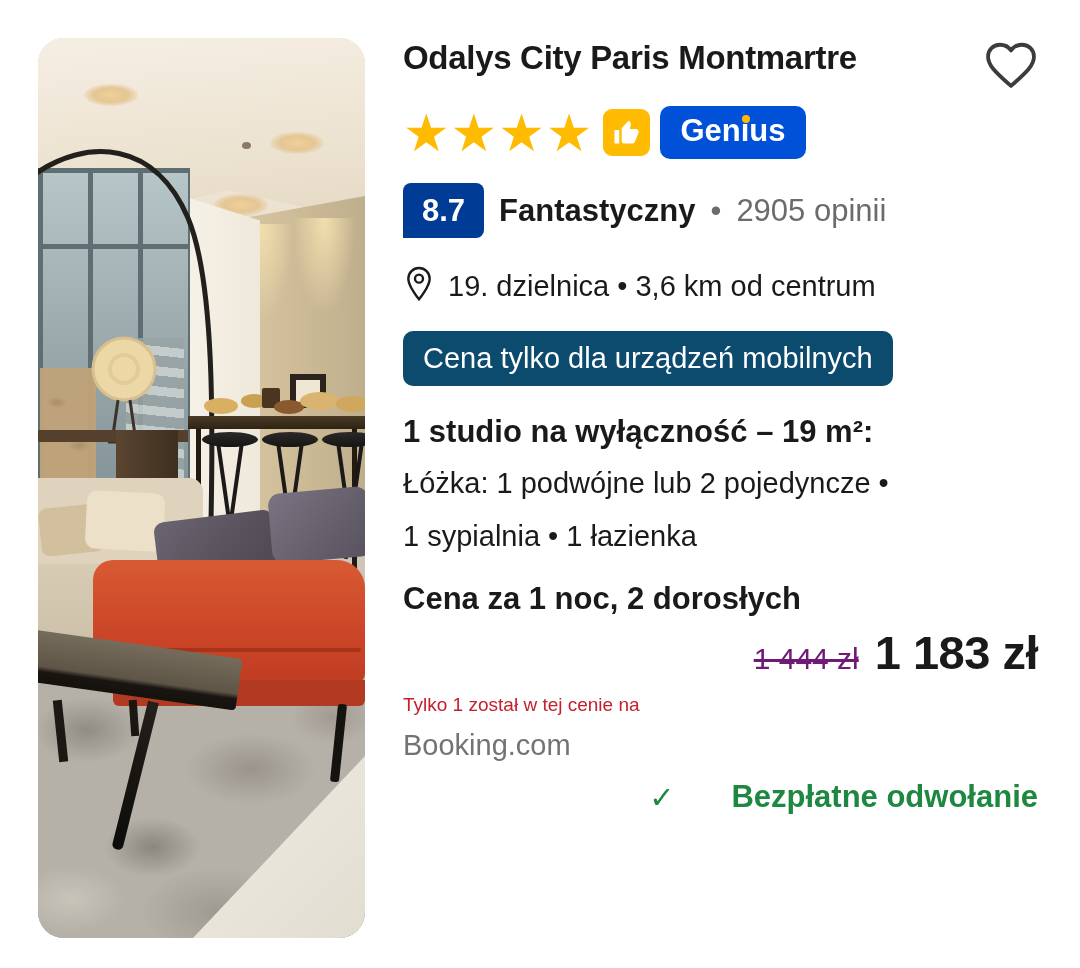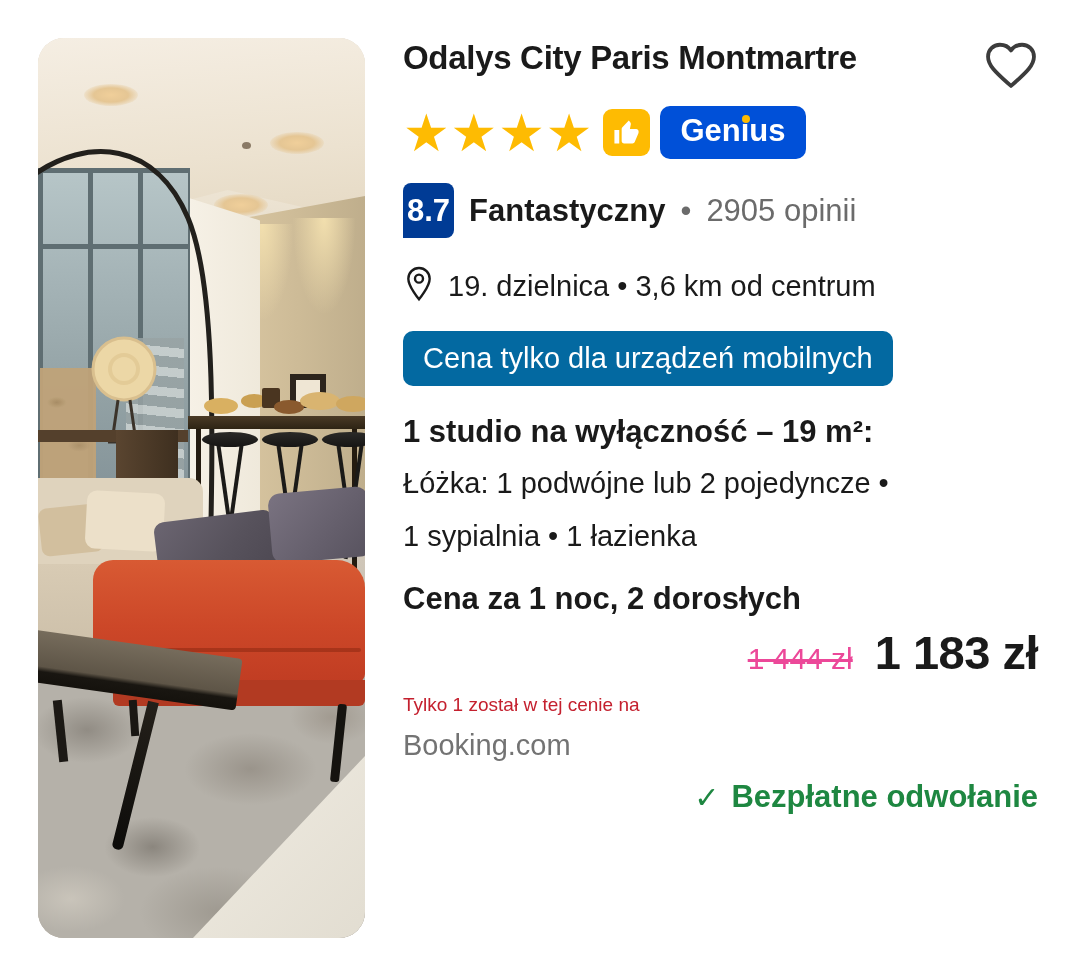--- a/index.html
+++ b/index.html
@@ -109,41 +109,41 @@
   .badges-row { display:flex; align-items:center; gap:10px; margin-top:12px; }
   .stars { font-size:52px; line-height:52px; color:#febb02; letter-spacing:1px; }
   .thumb { width:47px; height:47px; background:#febb02; border-radius:9px;
            display:flex; align-items:center; justify-content:center; }
   .genius { position:relative; background:#0050d8; color:#fff; font-weight:700;
             font-size:31px; padding:7px 20px 10px; border-radius:10px; }
   .genius-dot { position:absolute; left:82px; top:9px; width:8px; height:8px;
                 border-radius:50%; background:#febb02; }
   .rating-row { display:flex; align-items:center; gap:15px; margin-top:24px; }
   .score { background:#003b95; color:#fff; font-weight:700; font-size:31px;
-           padding:12px 4px; border-radius:8px 8px 8px 0; line-height:1;text-align:right; }
+           padding:12px 19px; border-radius:8px 8px 8px 0; line-height:1;text-align:right; }
   .score-word { font-size:31px; font-weight:700;text-align:right; }
   .sep, .reviews { font-size:31px; color:#6b6b6b; }
   .location-row { display:flex; align-items:center; gap:13px; margin-top:27px; }
   .location-text { font-size:29px; }
-  .deal-banner { align-self:flex-start; margin-top:24px; background:#0369a1; color:#fff;
+  .deal-banner { align-self:flex-start; margin-top:24px; background:#0c4a6e; color:#fff;
                  font-size:29px; padding:11px 20px; border-radius:10px; }
   .right-block { text-align:left; margin-top:28px; }
   .room-headline { font-size:31px; font-weight:700; }
   .room-line { font-size:29px; margin-top:15px; line-height:1.3; }
   .price-label { font-size:31px; font-weight:700; margin-top:26px; }
   .price-row { display:flex; justify-content:flex-end; align-items:baseline; margin-top:8px; }
-  .old-price { font-size:30px; color:#ec4899; text-decoration:line-through;
-               text-decoration-thickness:3px; margin-right:22px; }
+  .old-price { font-size:30px; color:#701a75; text-decoration:line-through;
+               text-decoration-thickness:3px; margin-right:16px; }
   .new-price { font-size:47px; font-weight:700; letter-spacing:-.5px; }
   .taxes { font-size:29px; color:#6b6b6b; margin-top:11px; }
   .urgency { font-size:19px; color:#c4202e; margin-top:15px; line-height:1.1; }
   .urgency2 { font-size:29px; color:#737373; margin-top:13px; }
   .cancel-row { display:flex; justify-content:flex-end; align-items:center; gap:12px; margin-top:17px; }
   .check { font-size:30px; color:#1e8741; }
-  .cancel-text { font-size:31px; font-weight:700; color:#1e8741; }
+  .cancel-text { font-size:31px; font-weight:700; color:#1e8741;margin-left:45px; }
 </style>
 </head>
 <body>
 
 <div class="card">
 
   <div class="photo">
     <div class="ph-base"></div>
     <div class="ph-ceiling"></div>
     <div class="ph-light l1"></div>

